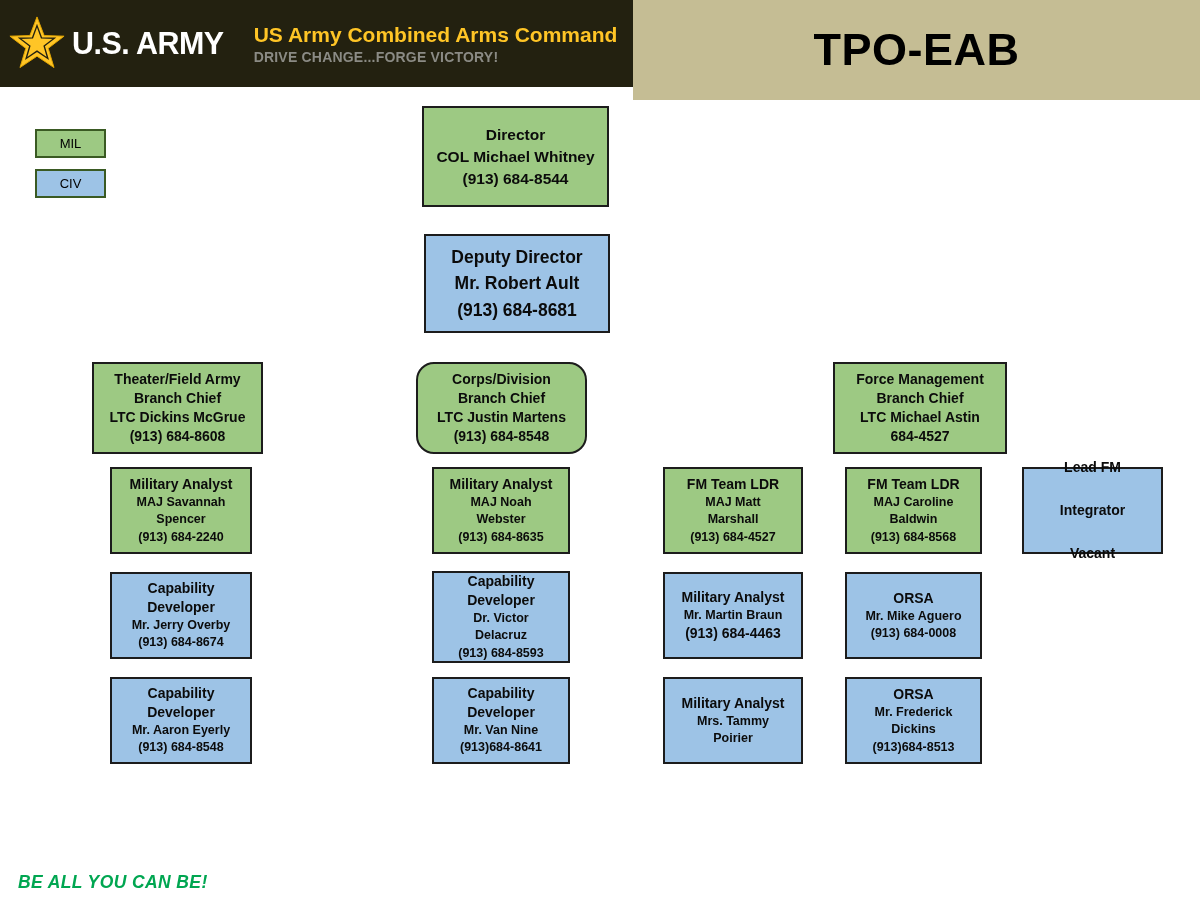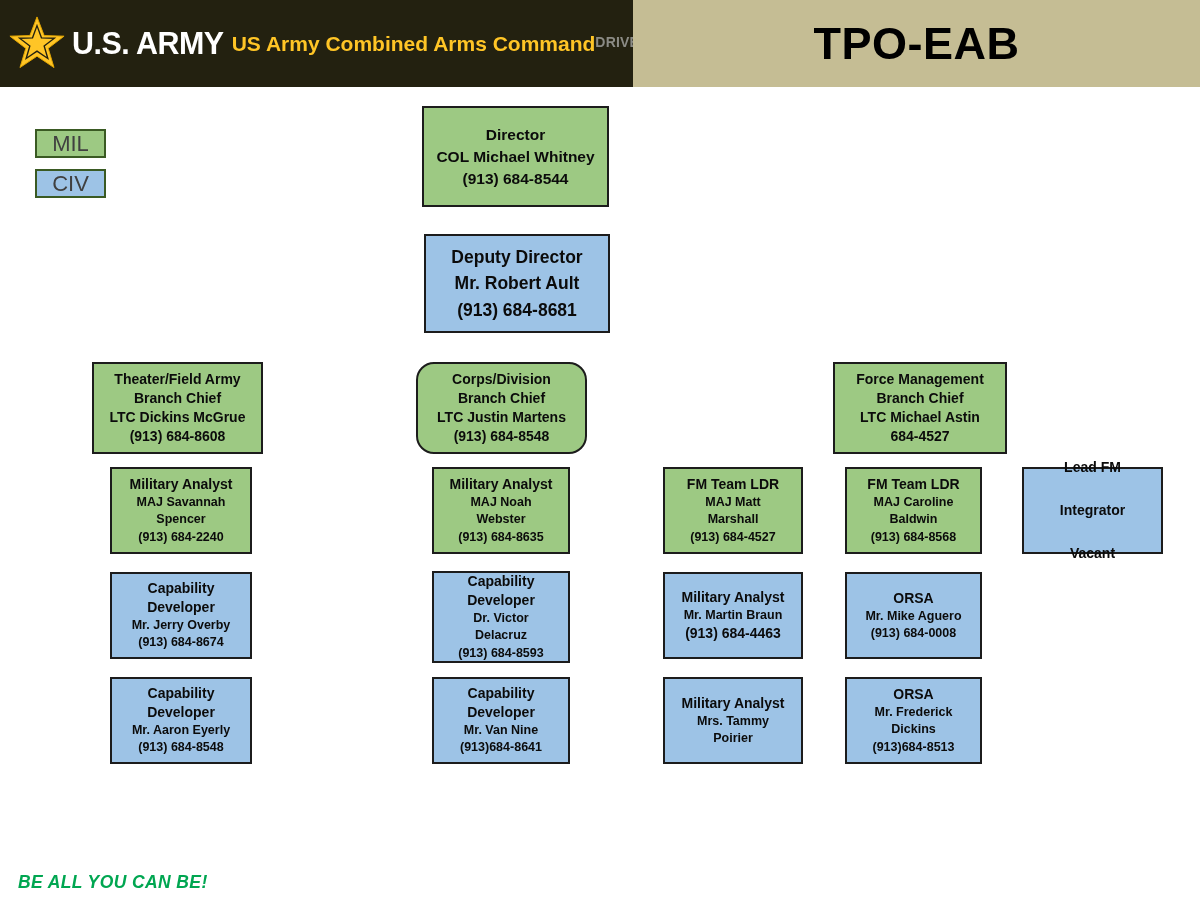--- a/index.html
+++ b/index.html
@@ -13,32 +13,32 @@
     font-family:"Liberation Sans","DejaVu Sans",sans-serif;}
   .stage{position:relative;width:1200px;height:900px;background:#fff;}
 
   
   .header-left{position:absolute;left:0;top:0;width:633px;height:87px;
     background:var(--header-bg);display:flex;align-items:center;}
   .star-wrap{margin-left:8px;width:58px;height:58px;flex:0 0 auto;display:flex;
     align-items:center;justify-content:center;}
   .brand{color:#ffffff;font-size:32px;font-weight:700;letter-spacing:-0.5px;
     margin-left:6px;transform:scaleX(0.95);transform-origin:left center;white-space:nowrap;}
-  .header-text{display:flex;flex-direction:row;}
+  .header-text{margin-left:22px;display:flex;flex-direction:column;}
   .org-title{color:var(--gold);font-size:21px;font-weight:700;white-space:nowrap;}
   .tagline{color:var(--tagline-gray);font-size:14px;font-weight:700;margin-top:2px;
     letter-spacing:0.2px;white-space:nowrap;}
-  .header-right{position:absolute;left:633px;top:0;width:567px;height:87px;
+  .header-right{position:absolute;left:633px;top:0;width:567px;height:100px;
     background:var(--tan);display:flex;align-items:center;justify-content:center;}
   .page-title{color:#000;font-size:45px;font-weight:700;letter-spacing:0.5px;}
 
   
   .legend-box{position:absolute;border:2px solid var(--legend-border);
     display:flex;align-items:center;justify-content:center;
-    font-size:22px;color:#404040;font-weight:400;}
+    font-size:13px;color:#000000;font-weight:400;}
   .legend-box.mil{background:var(--mil-fill);}
   .legend-box.civ{background:var(--civ-fill);}
 
   
   .box{position:absolute;border:2px solid var(--box-border);
     display:flex;flex-direction:column;align-items:center;justify-content:center;
     text-align:center;font-weight:700;color:#0b0b0b;padding:2px;}
   .box.mil{background:var(--mil-fill);}
   .box.civ{background:var(--civ-fill);}
   .s0{font-size:17.5px;line-height:1.5;}

